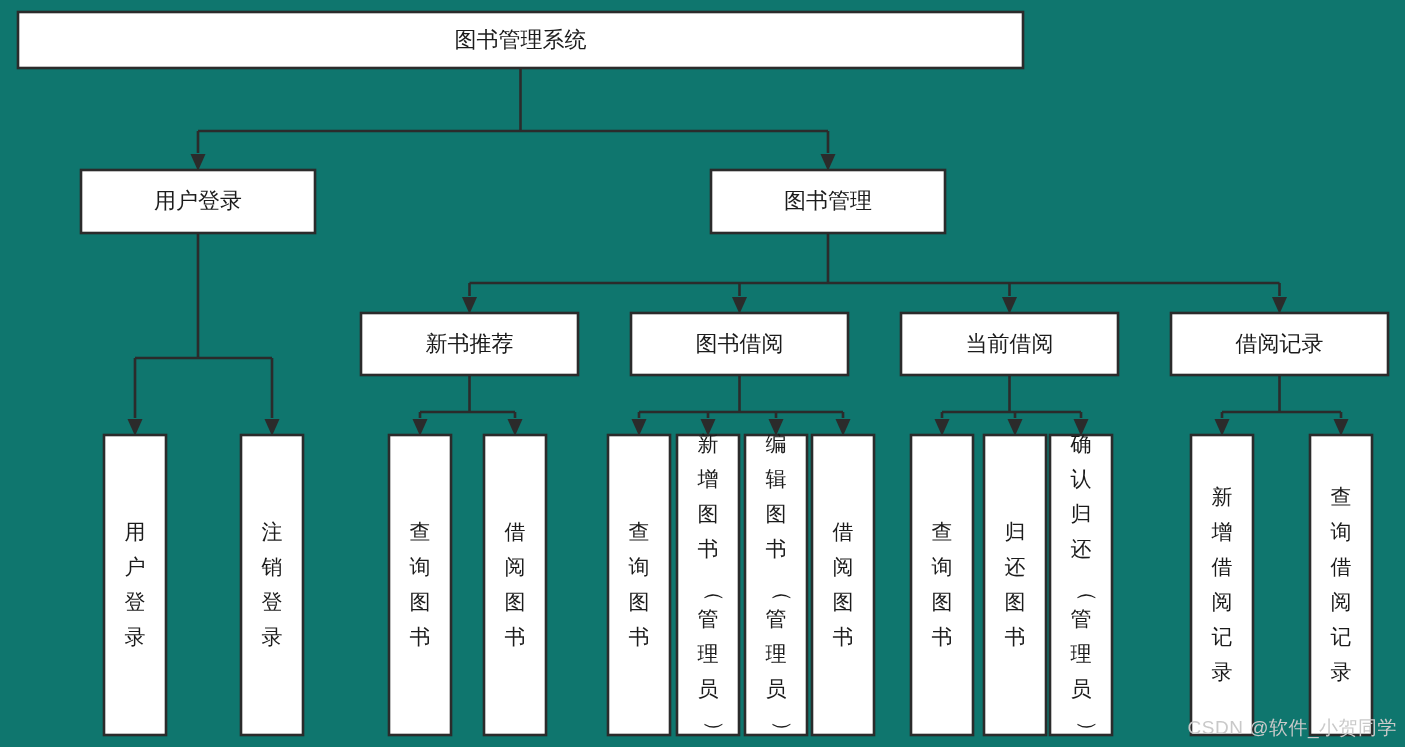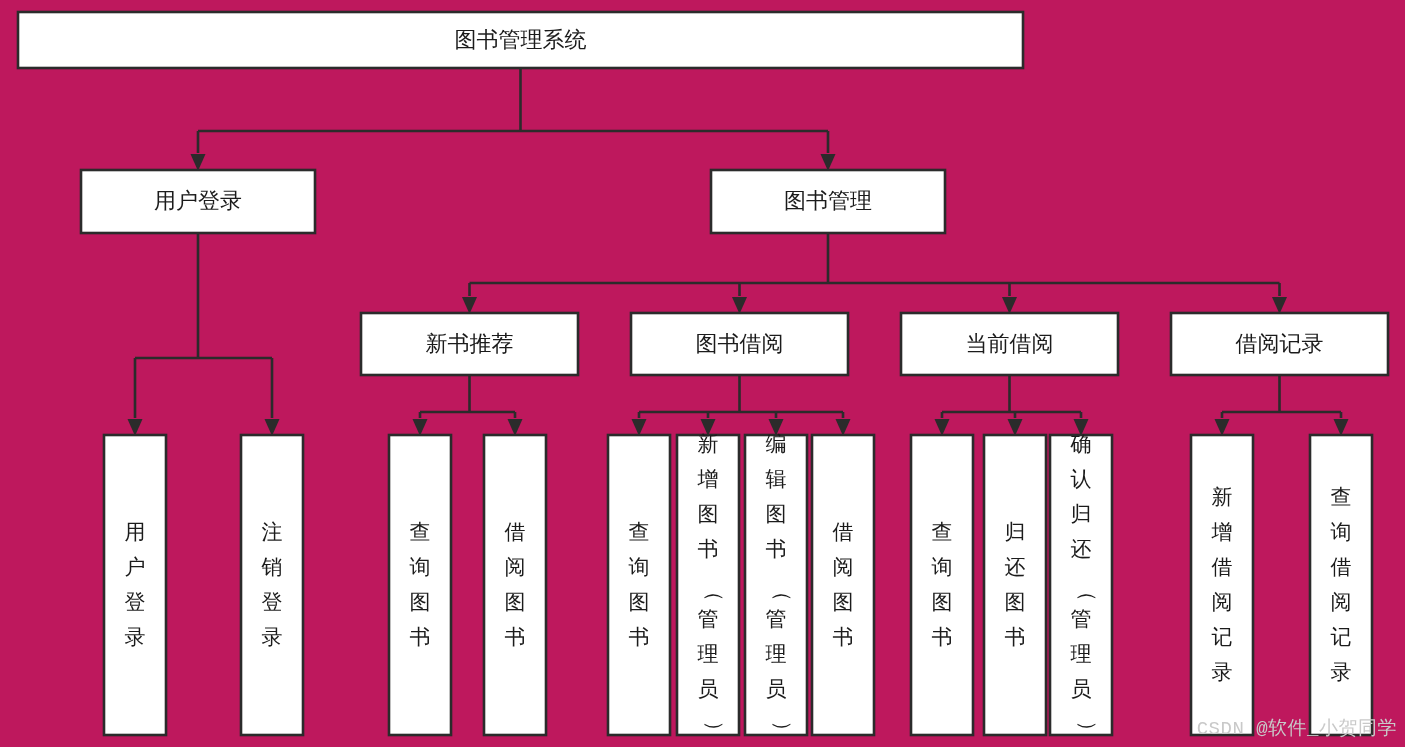--- a/index.html
+++ b/index.html
@@ -10,21 +10,21 @@
   body {
     width: 1405px;
     height: 747px;
     font-family: "Liberation Sans", "DejaVu Sans", sans-serif;
     overflow: hidden;
   }
   #diagram-root {
     position: relative;
     width: 1405px;
     height: 747px;
-    background: #be185d;
+    background: #0f766e;
   }
   svg.flow {
     position: absolute;
     left: 0;
     top: 0;
     width: 1405px;
     height: 747px;
   }
   .node-box {
     fill: #ffffff;
@@ -51,21 +51,21 @@
     stroke-linecap: butt;
   }
   .arrow-head {
     fill: #2b2b2b;
     stroke: none;
   }
   .watermark {
     position: absolute;
     right: 8px;
     bottom: 6px;
-    font-family: Liberation Mono, monospace;
+    font-family: Liberation Sans, sans-serif;
     font-size: 19px;
     color: #c9c9c9;
     letter-spacing: 0.5px;
     white-space: nowrap;
     user-select: none;
   }
 </style>
 </head>
 <body>
 

